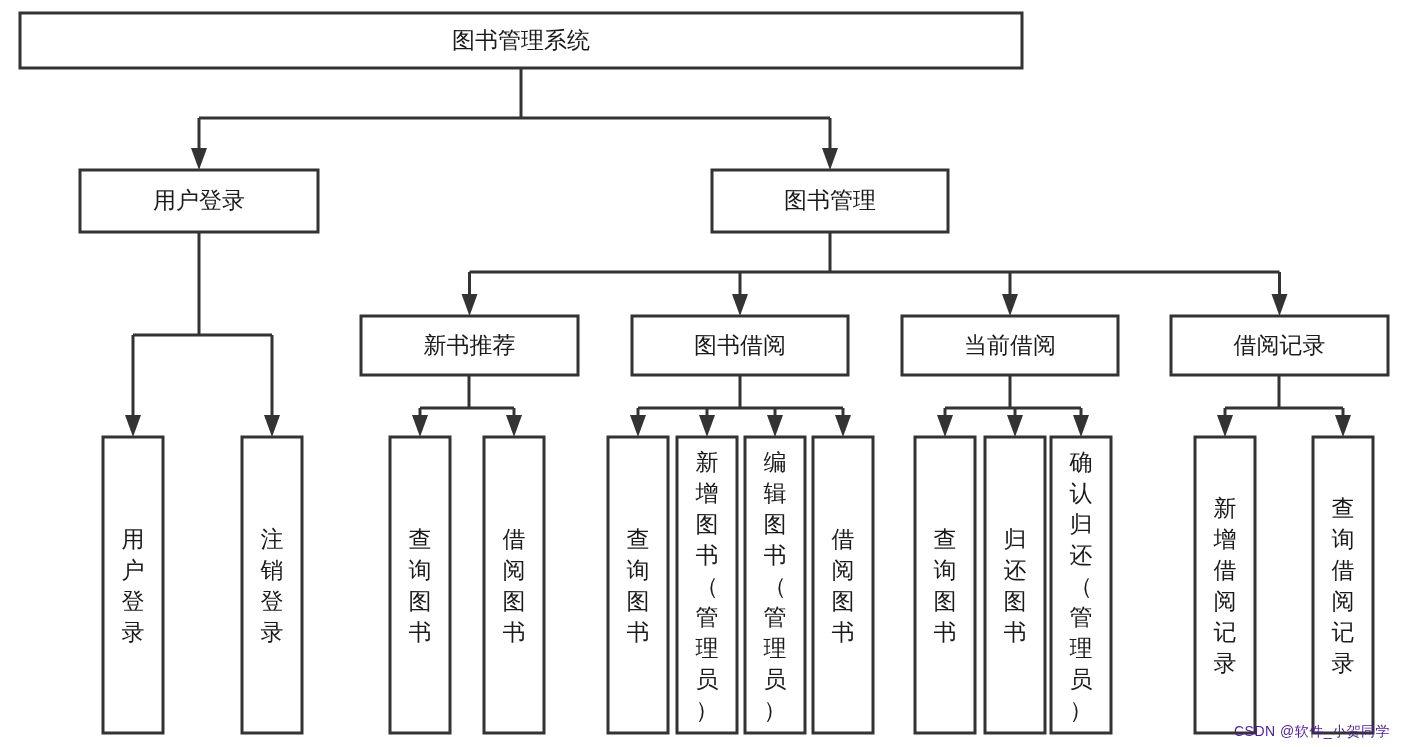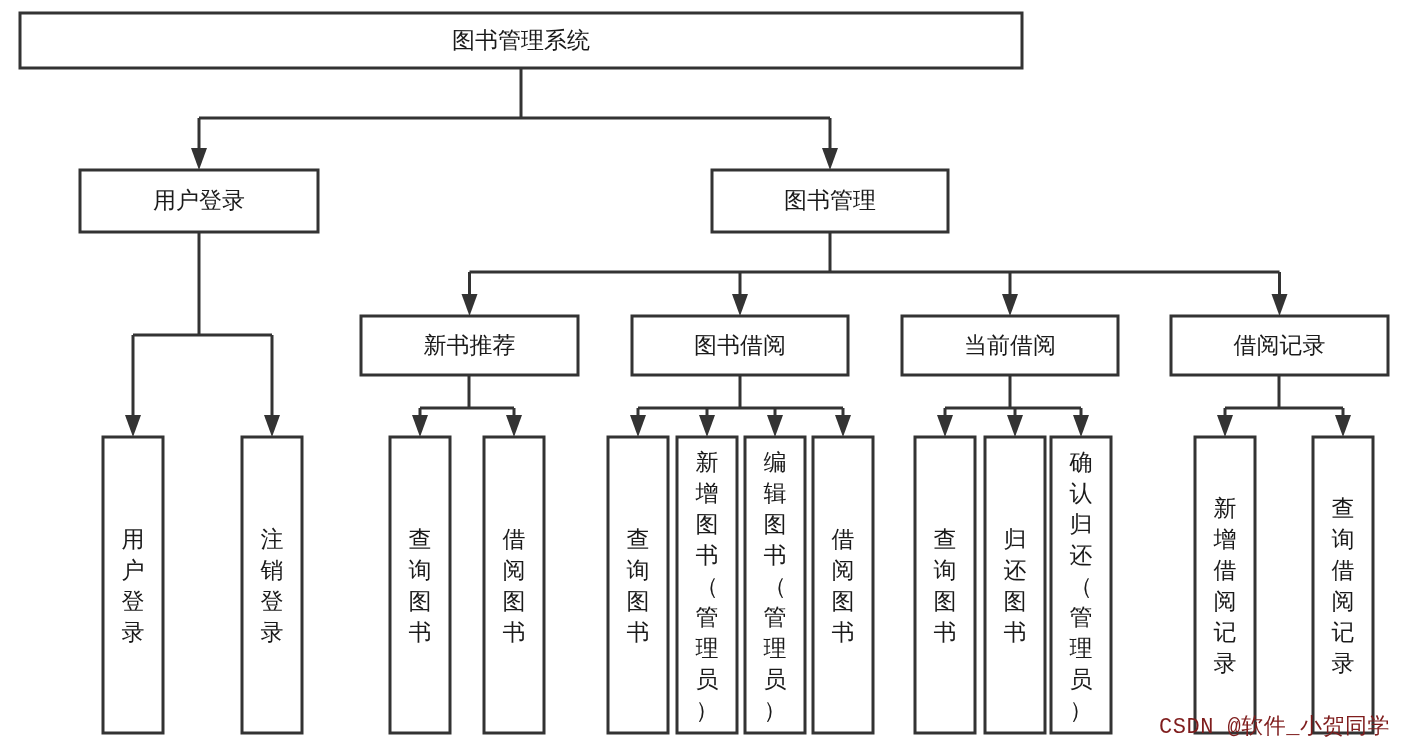--- a/index.html
+++ b/index.html
@@ -53,23 +53,23 @@
   .node-label-v {
     font-family: "Liberation Sans", "DejaVu Sans", sans-serif;
     font-size: 23px;
     fill: #1a1a1a;
     text-anchor: middle;
   }
   .watermark {
     position: absolute;
     right: 8px;
     bottom: 6px;
-    font-family: Liberation Mono, monospace;
-    font-size: 22px;
-    color: #7f1d1d;
+    font-family: Liberation Sans, sans-serif;
+    font-size: 14px;
+    color: #4c1d95;
     letter-spacing: 0.5px;
     white-space: nowrap;
     user-select: none;
   }
 </style>
 </head>
 <body>
 
 <div id="diagram-root">
   <svg class="diagram-canvas" viewBox="0 0 1405 747">

